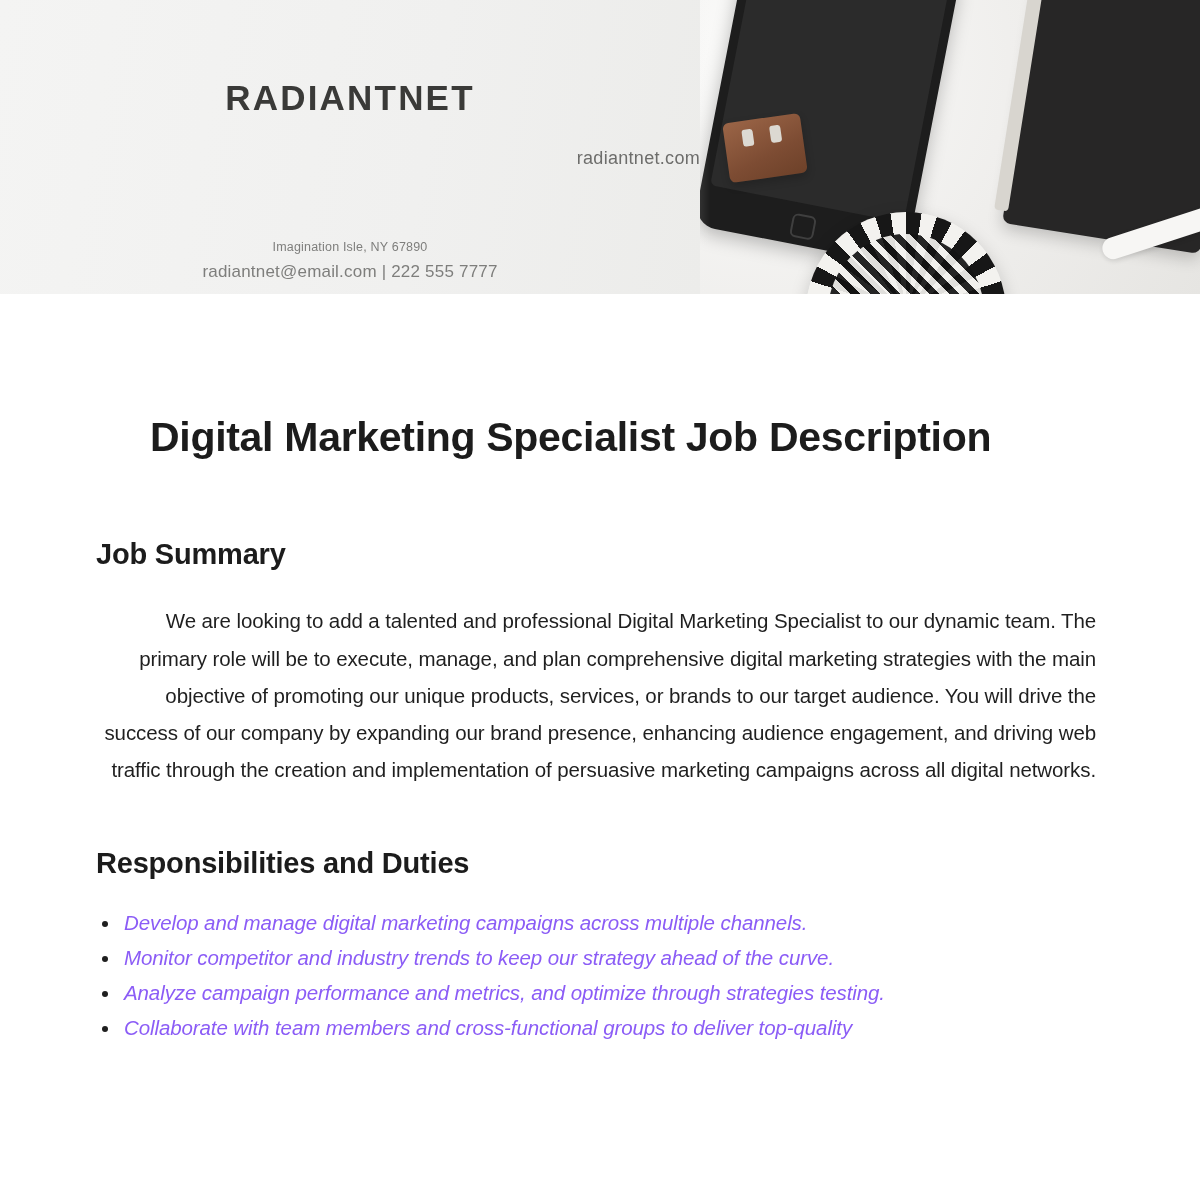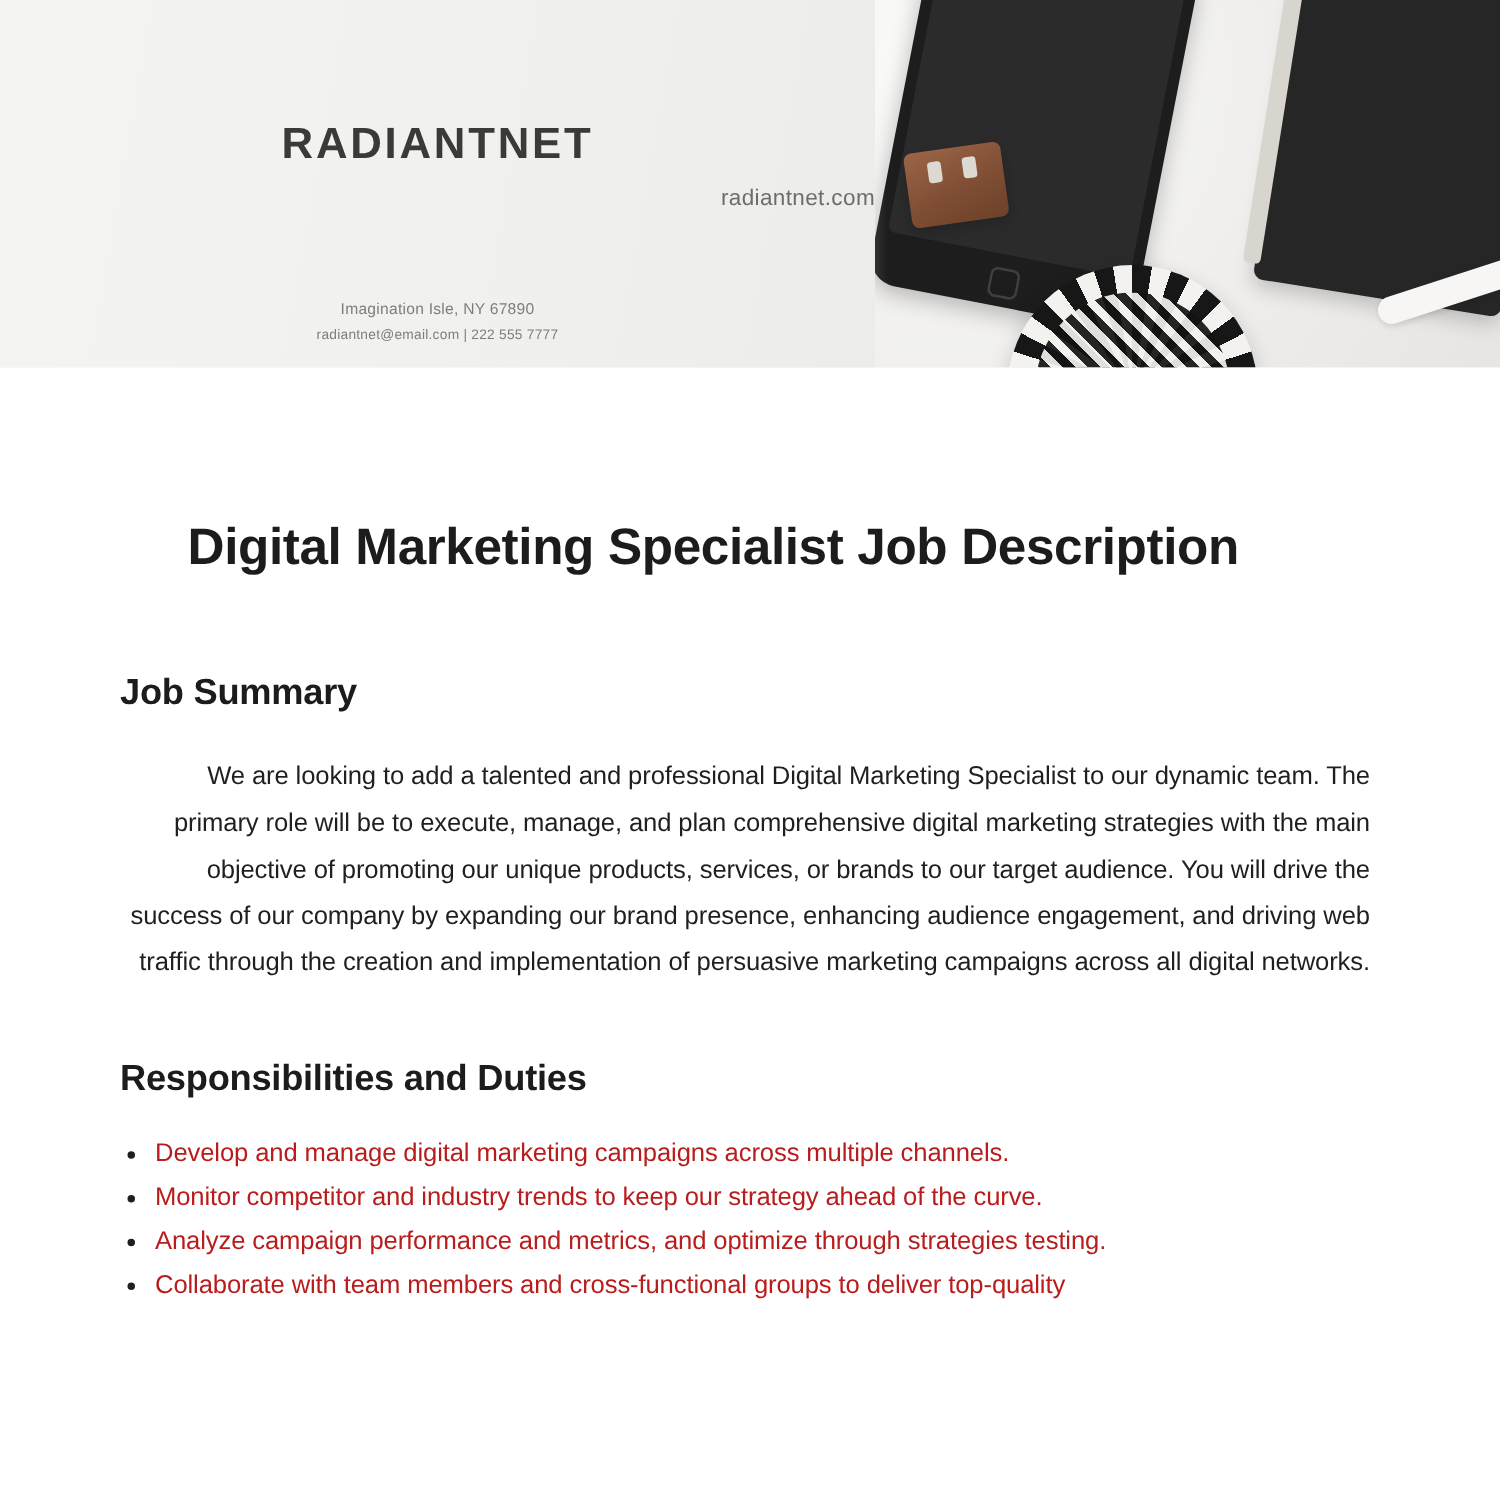--- a/index.html
+++ b/index.html
@@ -41,21 +41,20 @@
   .company-name {
     position: absolute;
     left: 0; right: 0;
     top: 78px;
     text-align: center;
     font-size: 35px;
     font-weight: bold;
     letter-spacing: 2.2px;
     color: #3a3a38;
     font-family: "Liberation Sans", sans-serif;
-    margin-top: 17px;
   }
   .company-site {
     position: absolute;
     left: 0; right: 0;
     top: 148px;
     text-align: right;
     font-size: 18px;
     color: #6d6d6b;
     letter-spacing: 0.3px;
   }
@@ -66,21 +65,21 @@
     text-align: center;
     font-size: 12.5px;
     color: #7e7e7c;
     letter-spacing: 0.2px;
   }
   .company-contact {
     position: absolute;
     left: 0; right: 0;
     top: 262px;
     text-align: center;
-    font-size: 11px;
+    font-size: 17px;
     color: #7e7e7c;
     letter-spacing: 0.2px;
   }
 
   
   .photo {
     position: absolute;
     left: 560px; top: 0;
     width: 640px; height: 294px;
     background: #efeeec;
@@ -240,23 +239,24 @@
   .bullets {
     margin: 26px 104px 0 96px;
     padding: 0;
     list-style: none;
   }
   .bullets li {
     position: relative;
     padding-left: 28px;
     font-size: 20.5px;
     line-height: 1.62;
-    color: #b91c1c;
+    color: #8b5cf6;
     letter-spacing: -0.1px;
     margin-bottom: 2px;
+    font-style: italic;
   }
   .bullets li::before {
     content: "";
     position: absolute;
     left: 6px;
     top: 15px;
     width: 6px; height: 6px;
     border-radius: 50%;
     background: #1f1f1f;
   }

